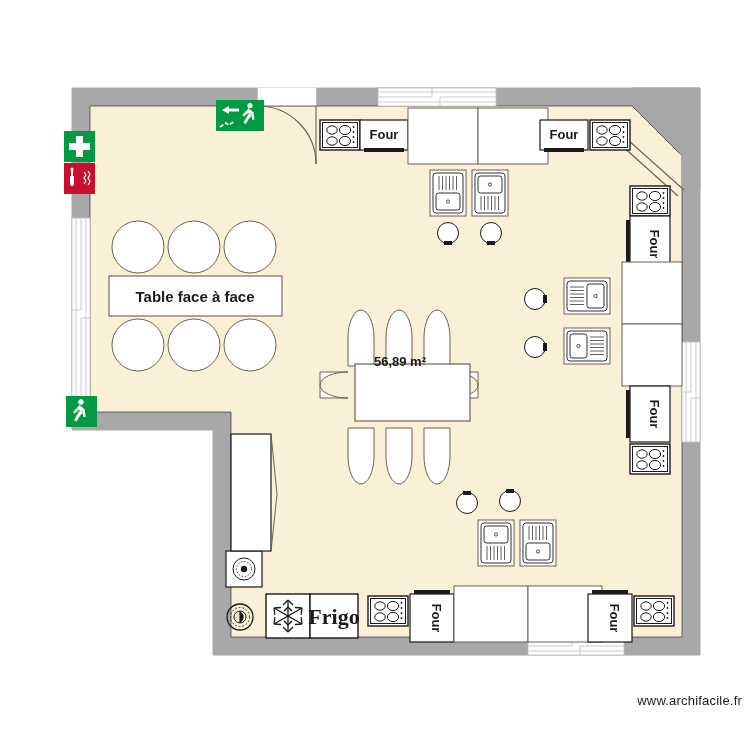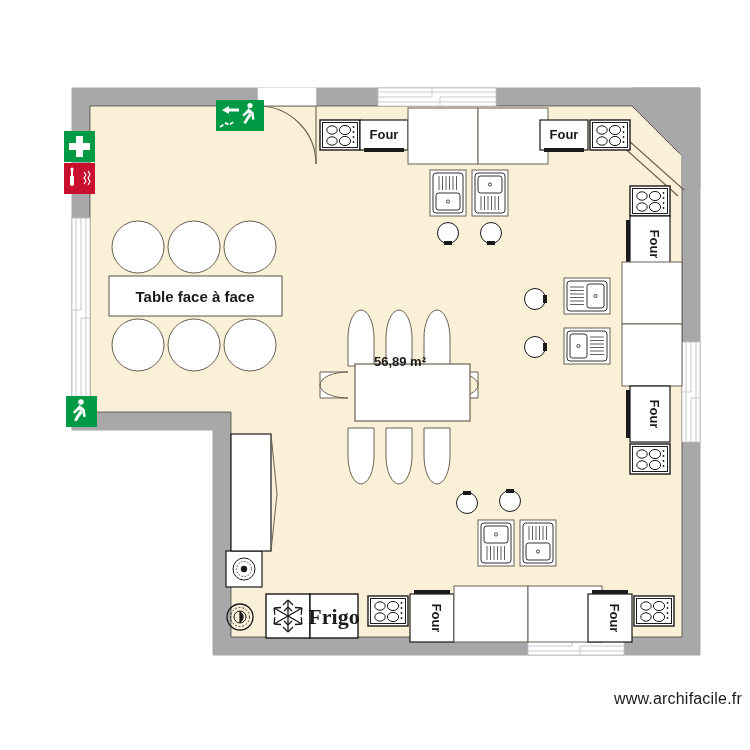--- a/index.html
+++ b/index.html
@@ -19,21 +19,21 @@
     left: 0; top: 0;
     width: 750px;
     height: 750px;
     font-weight: bold;
   }
   .watermark {
     position: absolute;
     right: 8px;
     bottom: 42px;
     font-family: "Liberation Sans", sans-serif;
-    font-size: 16px;
+    font-size: 13px;
     color: #1a1a1a;
     letter-spacing: 0.2px;
   }
   svg text { font-family: "Liberation Sans", sans-serif; }
   .lbl-serif { font-family: "Liberation Serif", serif; }
 </style>
 </head>
 <body>
 
 <div id="plan">

